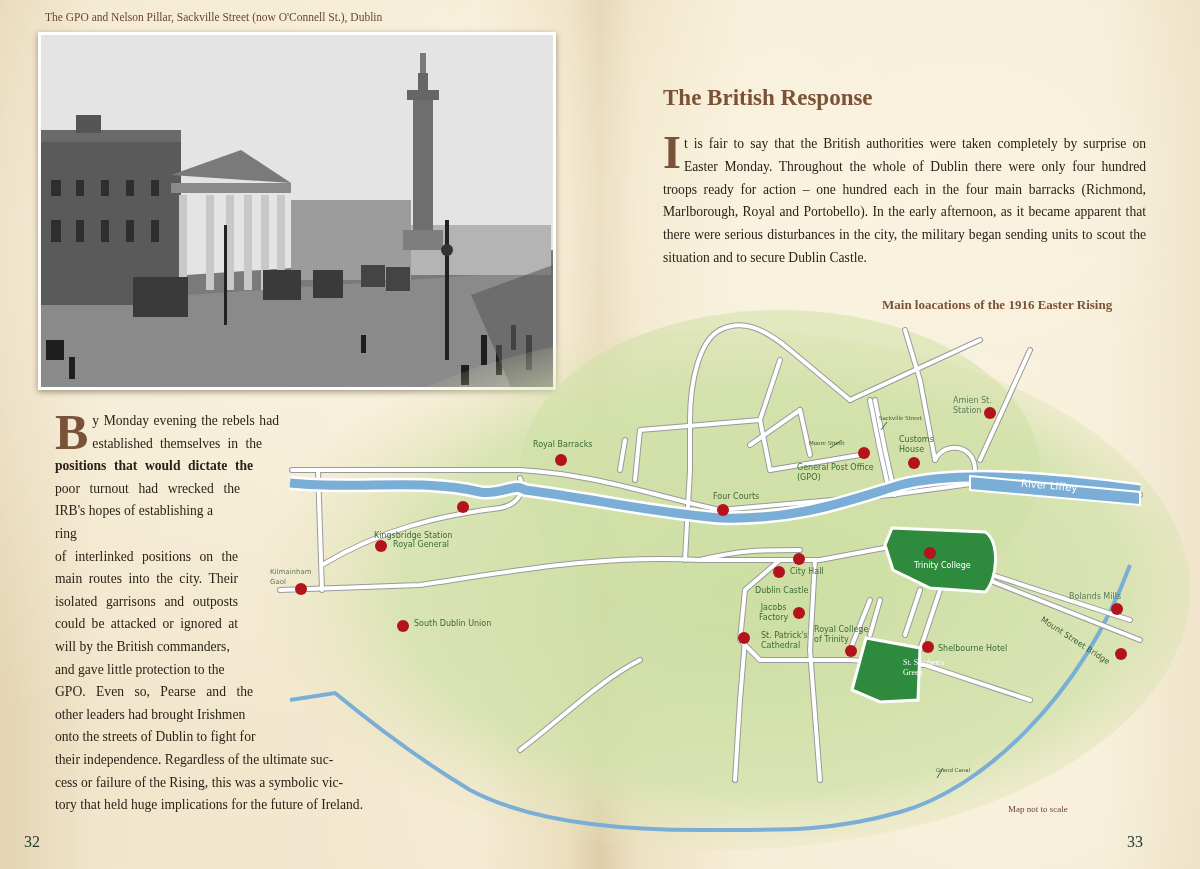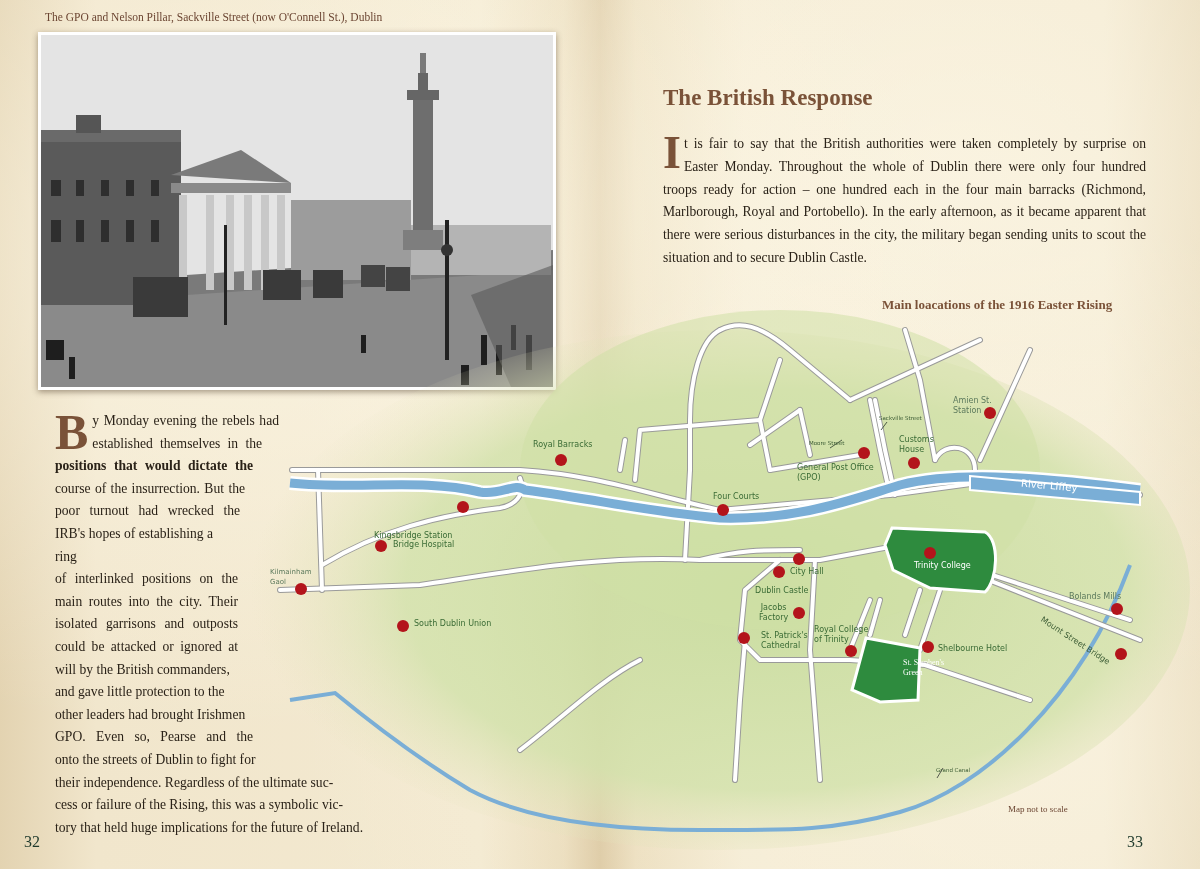--- a/index.html
+++ b/index.html
@@ -108,31 +108,30 @@
         <polygon points="430,260 512,230 512,352 470,352" fill="#5a5a5a" opacity="0.6"></polygon>
       </svg>
     </div>
   </div>
 
   <div class="body-left">
     <span class="dropcap">B</span>
     <p style="text-align:justify;text-align-last:justify;width:224px;margin-left:0;">y Monday evening the rebels had</p>
     <p style="text-align-last:justify;width:207px;">established themselves in the</p>
     <p style="text-align-last:justify;width:198px;font-weight:bold;">positions that would dictate the</p>
-    <p style="text-align-last:justify;width:190px;">course of the insurrection. But the</p>
     <p style="text-align-last:justify;width:185px;">poor turnout had wrecked the</p>
     <p style="text-align-last:justify;width:183px;">IRB's hopes of establishing a ring</p>
     <p style="text-align-last:justify;width:183px;">of interlinked positions on the</p>
     <p style="text-align-last:justify;width:183px;">main routes into the city. Their</p>
     <p style="text-align-last:justify;width:183px;">isolated garrisons and outposts</p>
     <p style="text-align-last:justify;width:183px;">could be attacked or ignored at</p>
     <p style="width:190px;">will by the British commanders,</p>
     <p style="width:195px;">and gave little protection to the</p>
+    <p style="text-align-last:justify;width:198px;">GPO. Even so, Pearse and the</p>
     <p style="width:215px;">other leaders had brought Irishmen</p>
-    <p style="text-align-last:justify;width:198px;">GPO. Even so, Pearse and the</p>
     <p style="width:230px;">onto the streets of Dublin to fight for</p>
     <p style="width:300px;white-space:nowrap;">their independence. Regardless of the ultimate suc-</p>
     <p style="width:300px;white-space:nowrap;">cess or failure of the Rising, this was a symbolic vic-</p>
     <p style="width:310px;white-space:nowrap;">tory that held huge implications for the future of Ireland.</p>
   </div>
 
   <div class="page-num" style="left:24px;">32</div>
 
   <svg class="map" viewBox="0 0 1200 869">
     <defs>
@@ -242,21 +241,21 @@
       <circle cx="1121" cy="654" r="6"></circle>
     </g>
 
     <line x1="830" y1="448" x2="842" y2="440" stroke="#2a3a2a" stroke-width="0.8"></line>
     <line x1="881" y1="430" x2="887" y2="422" stroke="#2a3a2a" stroke-width="0.8"></line>
   </svg>
 
   <div class="map-title">Main loacations of the 1916 Easter Rising</div>
   <div class="lbl" style="left:533px;top:440px;">Royal Barracks</div>
   <div class="lbl" style="left:374px;top:499px;margin-top:32px;">Kingsbridge Station</div>
-  <div class="lbl" style="left:393px;top:540px;">Bridge Hospital</div>
+  <div class="lbl" style="left:393px;top:540px;">Royal General</div>
   <div class="lbl grey" style="left:270px;top:567px;font-size:7px;"><span>Kilmainham</span><br><span>Gaol</span></div>
   <div class="lbl" style="left:414px;top:619px;">South Dublin Union</div>
   <div class="lbl" style="left:713px;top:492px;">Four Courts</div>
   <div class="lbl" style="left:797px;top:463px;"><span>General Post Office</span><br><span>(GPO)</span></div>
   <div class="lbl tiny" style="left:809px;top:438px;">Moore Street</div>
   <div class="lbl tiny" style="left:879px;top:413px;">Sackville Street</div>
   <div class="lbl" style="left:899px;top:435px;"><span>Customs</span><br><span>House</span></div>
   <div class="lbl grey" style="left:953px;top:396px;"><span>Amien St.</span><br><span>Station</span></div>
   <div class="lbl river" style="left:1021px;top:481px;">River Liffey</div>
   <div class="lbl white" style="left:914px;top:561px;">Trinity College</div>

